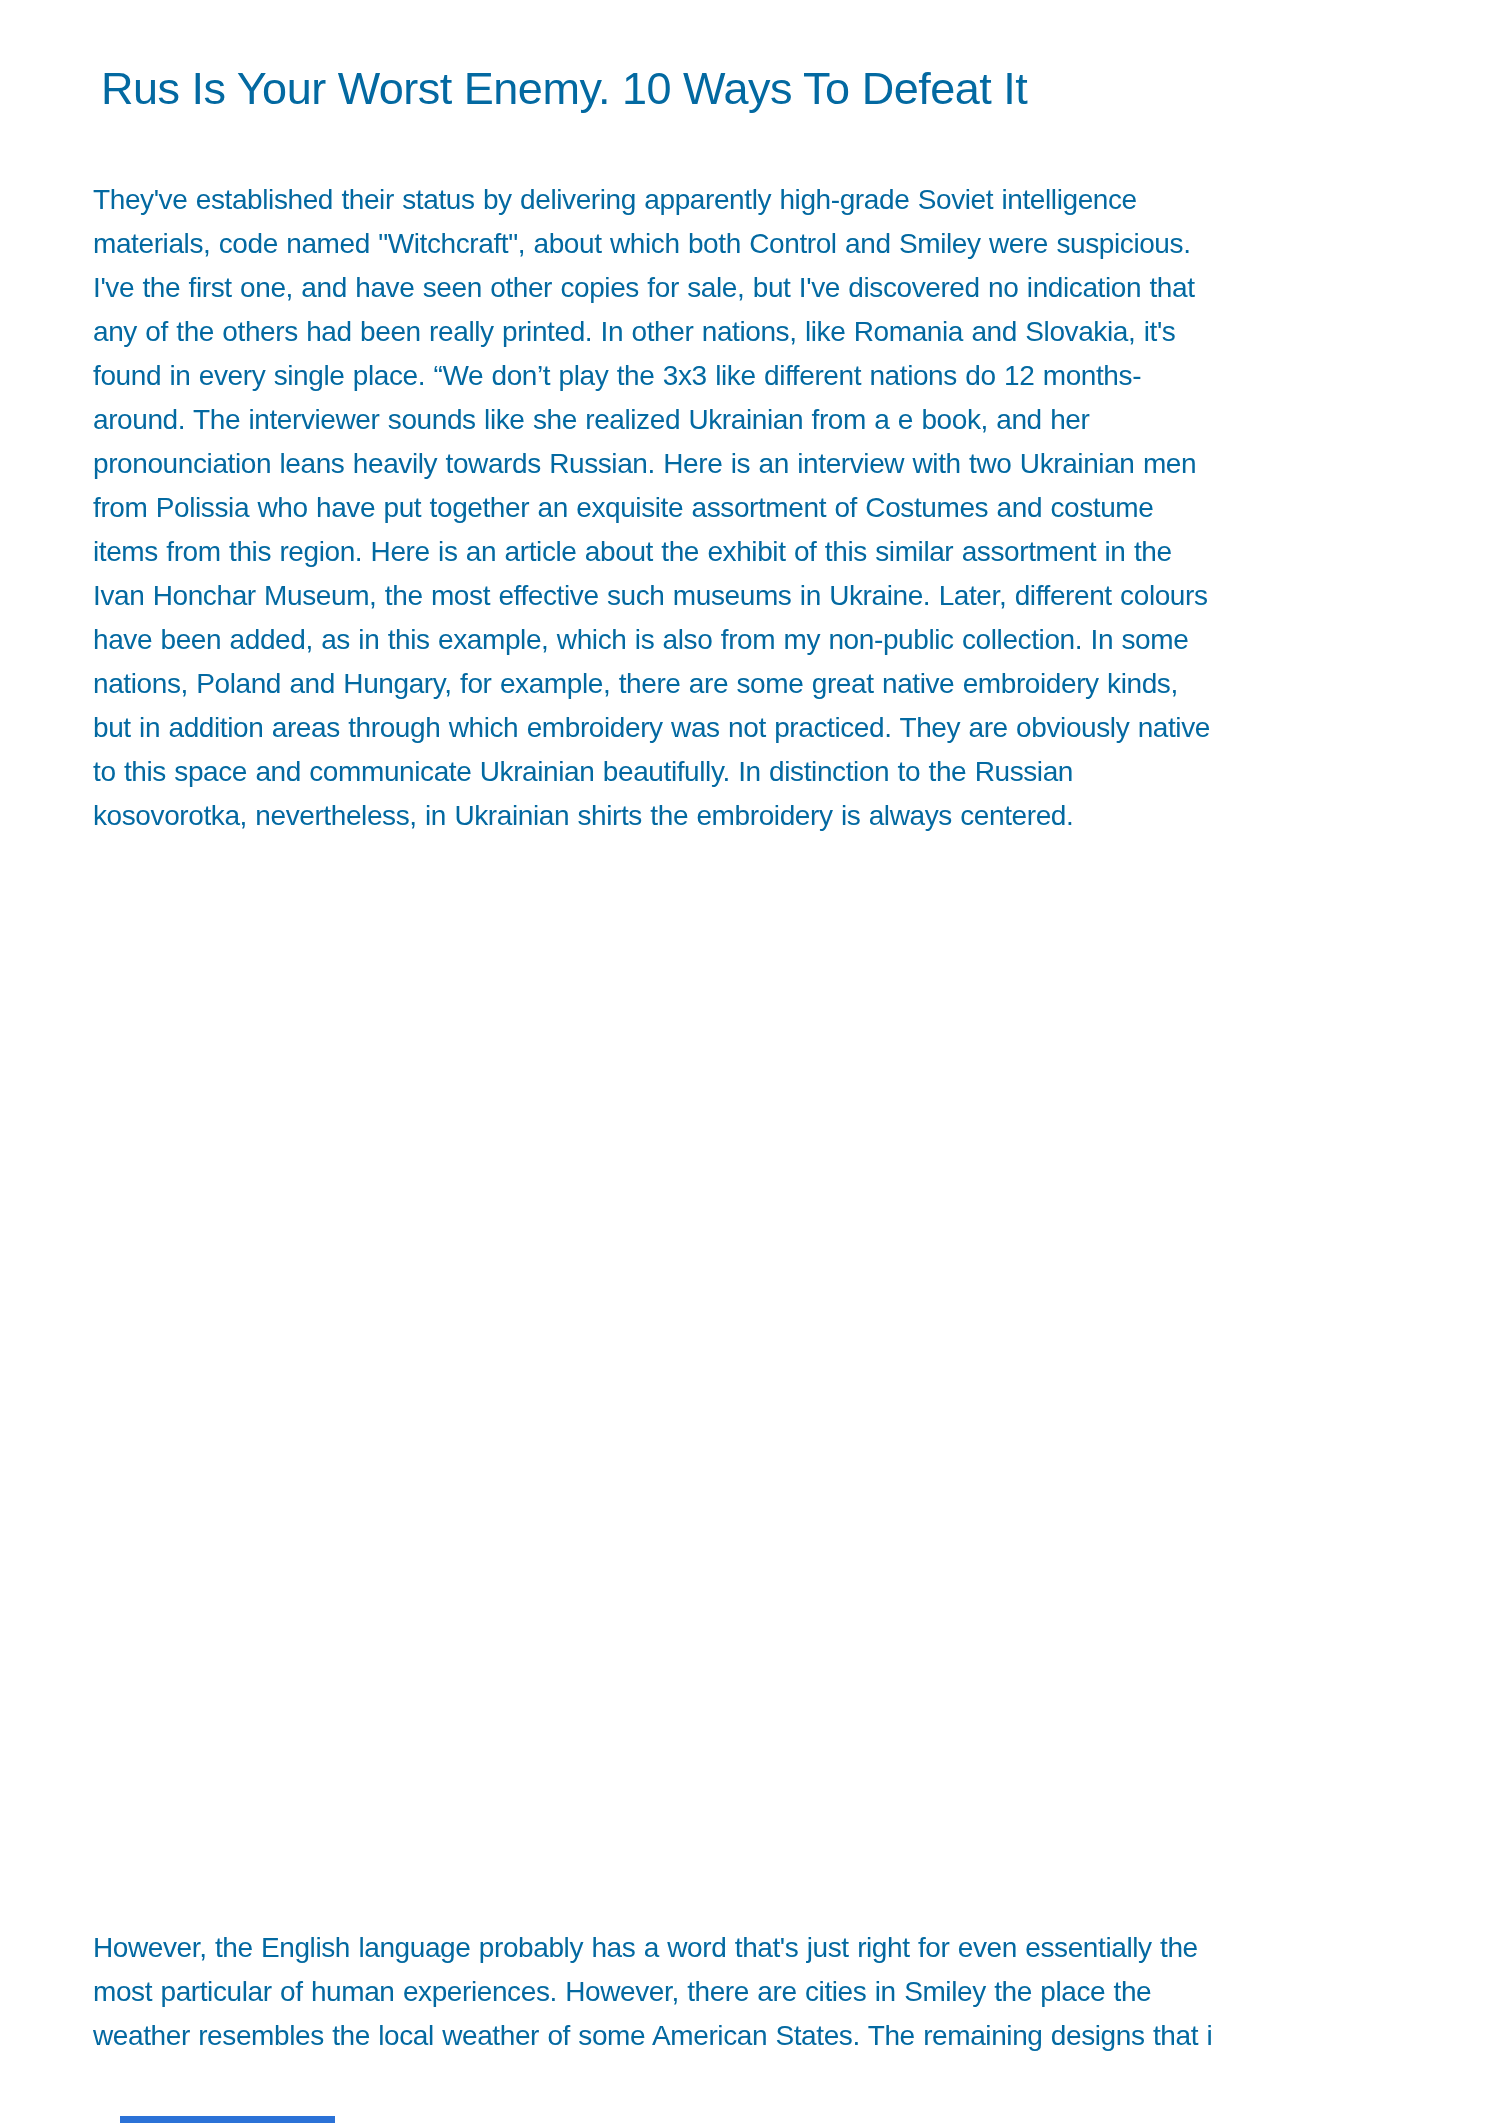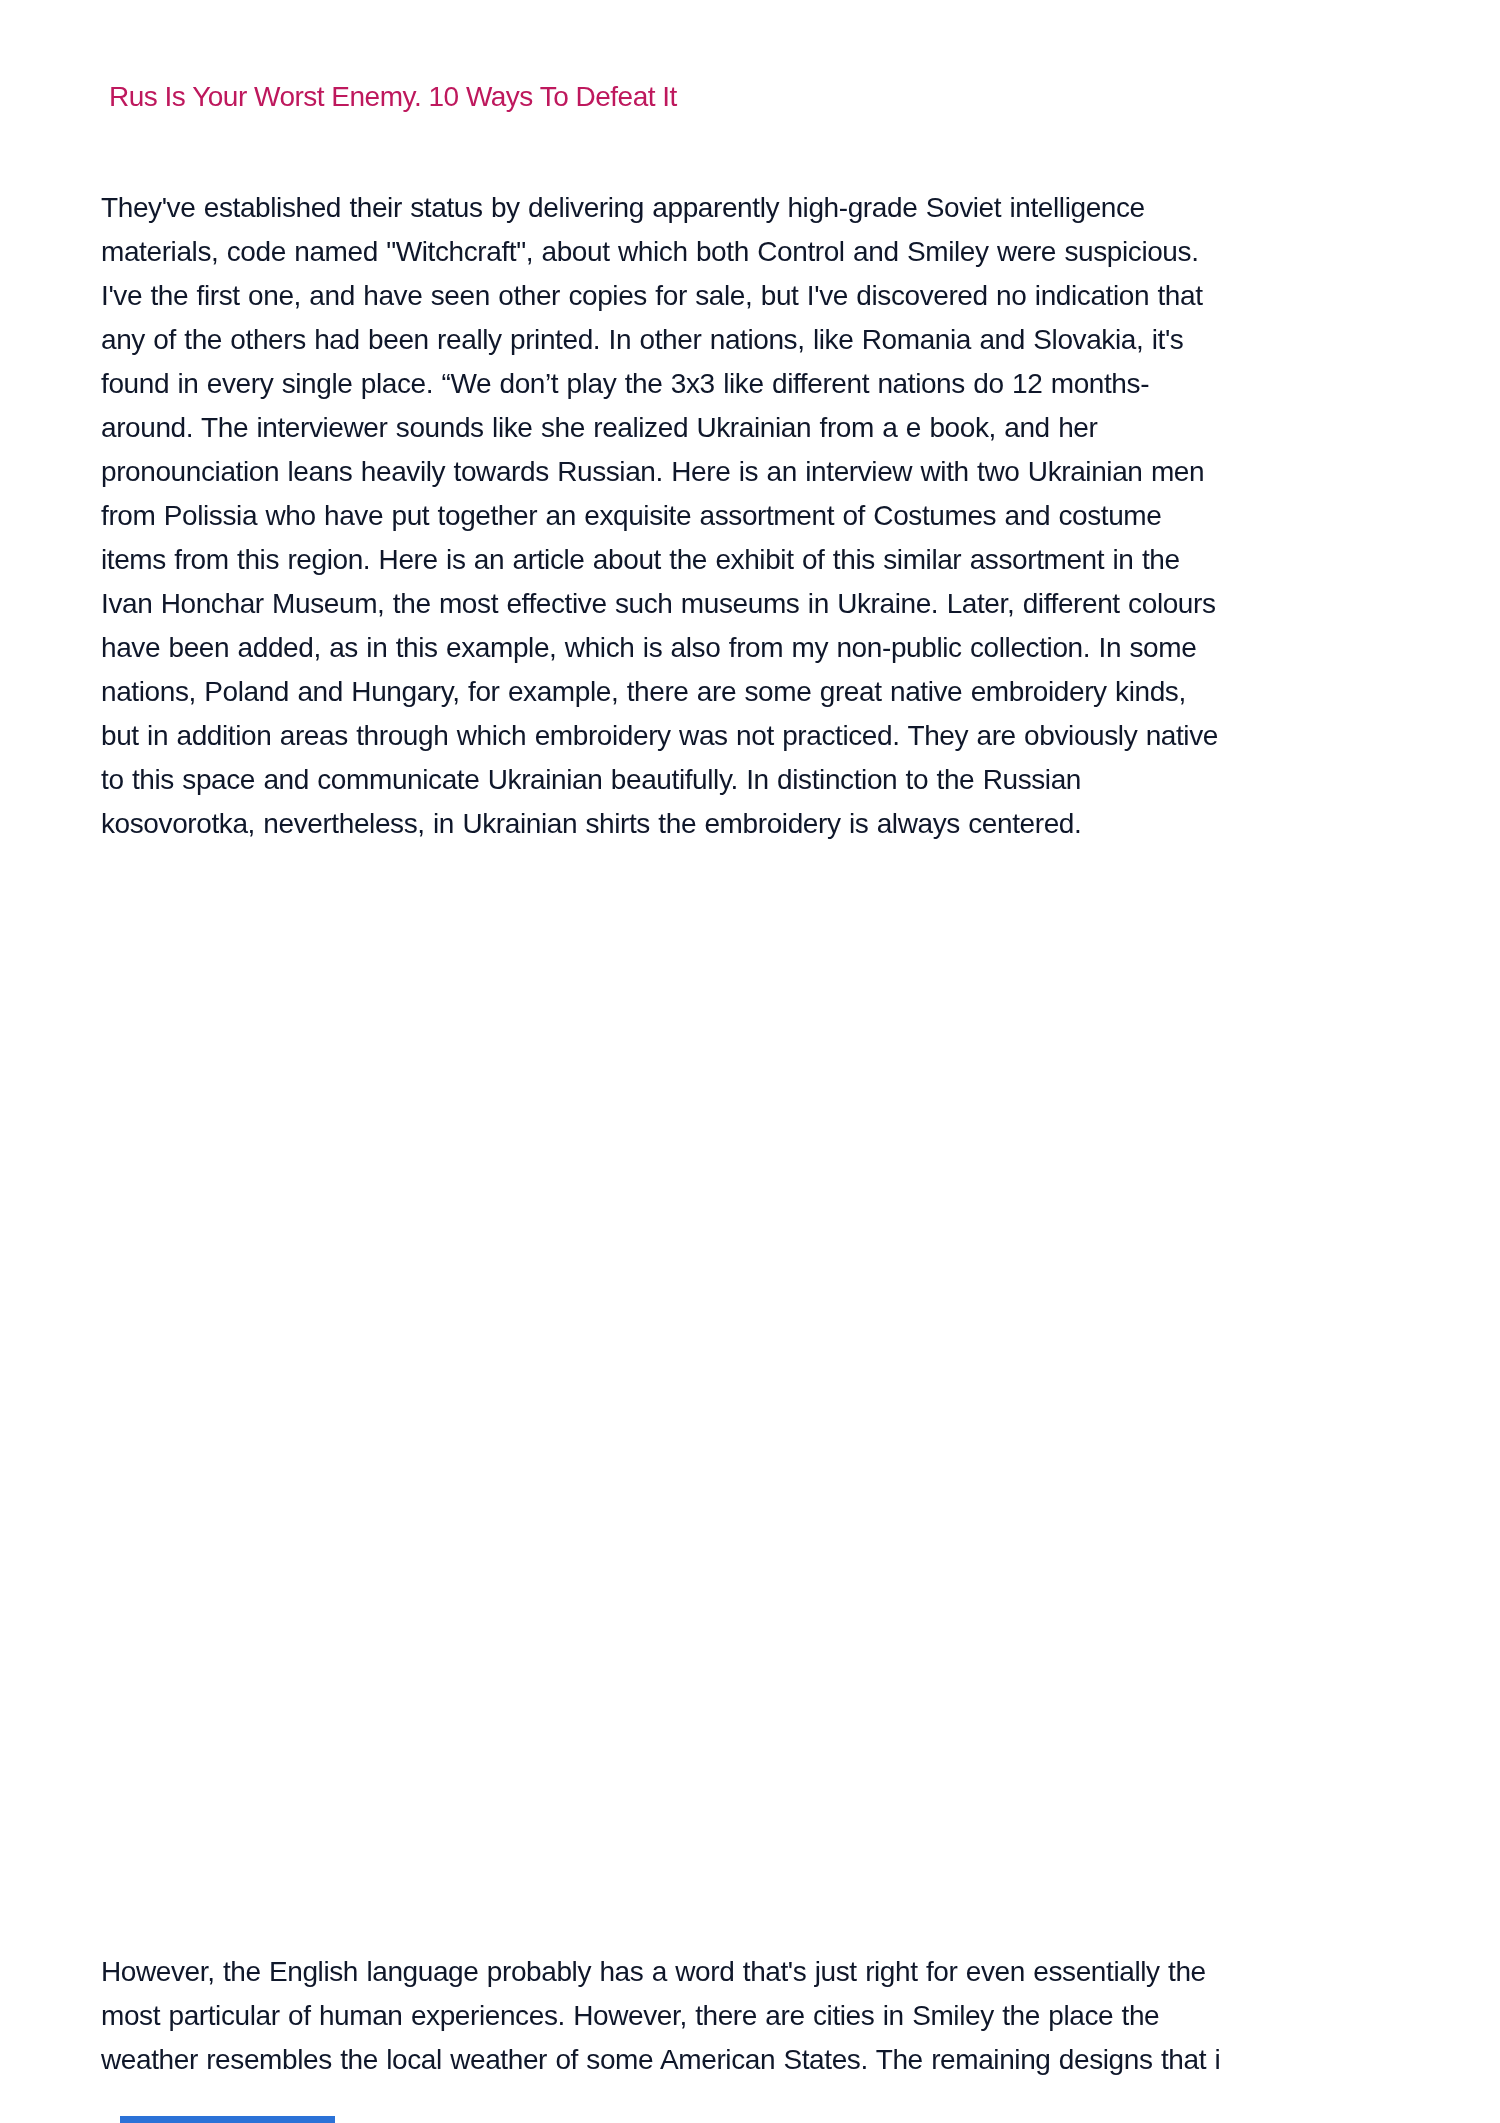--- a/index.html
+++ b/index.html
@@ -16,37 +16,37 @@
     color: #1b1b1b;
   }
   .page {
     position: absolute;
     left: 93px;
     top: 0;
     width: 1322px;
     height: 100%;
   }
   .article-title {
-    margin: 16px;
+    margin: 8px;
     padding-top: 58px;
-    font-size: 28px;
+    font-size: 45px;
     line-height: 46px;
     font-weight: 400;
     letter-spacing: -0.5px;
-    color: #be185d;
+    color: #0369a1;
   }
   .article-paragraph {
-    margin: 8px;
+    margin: 0;
     font-size: 28px;
     line-height: 44px;
     font-weight: 400;
     letter-spacing: -0.4px;
     word-spacing: 1px;
     white-space: pre-line; 
-    color: #0f172a;
+    color: #0369a1;
   }
   .paragraph-first {
     margin-top: 66px;
   }
   .content-gap {
     height: 1088px; 
   }
   .bottom-accent-bar {
     position: absolute;
     left: 120px;

